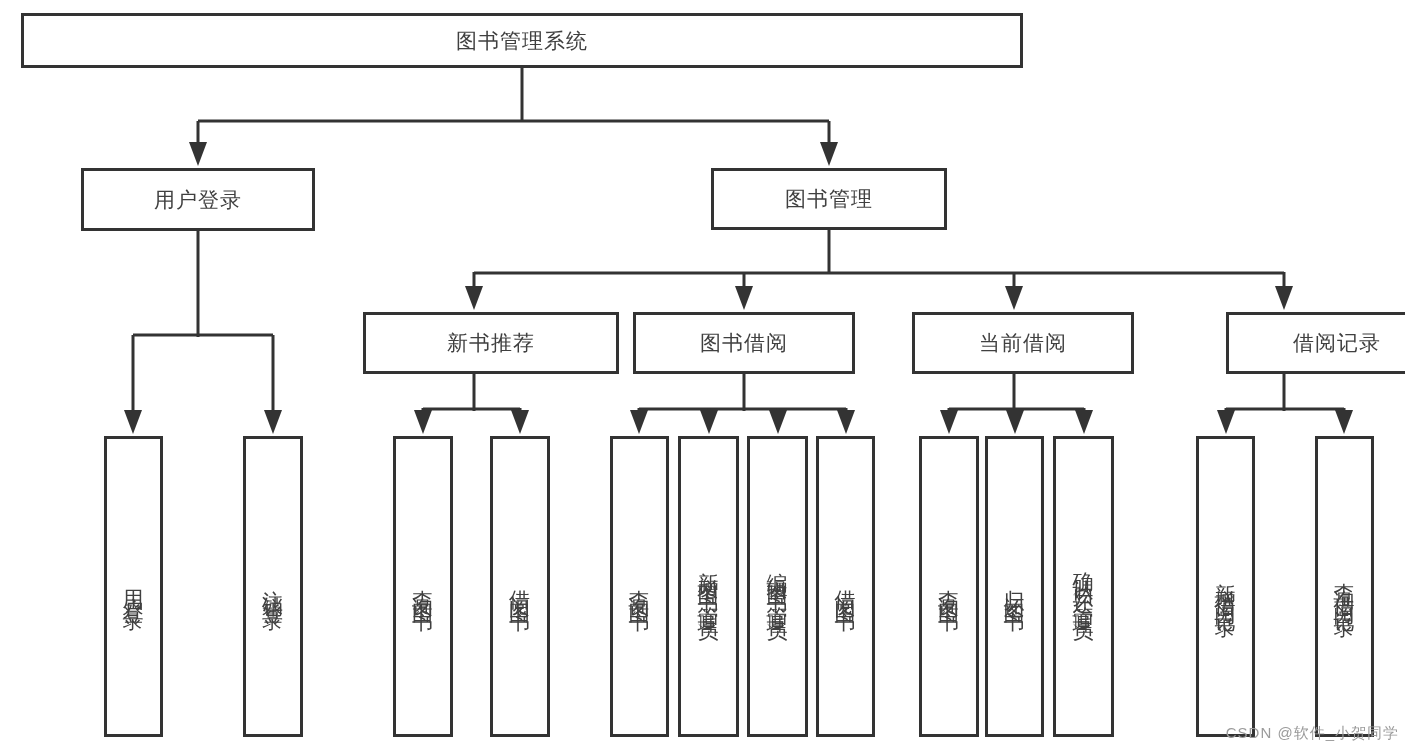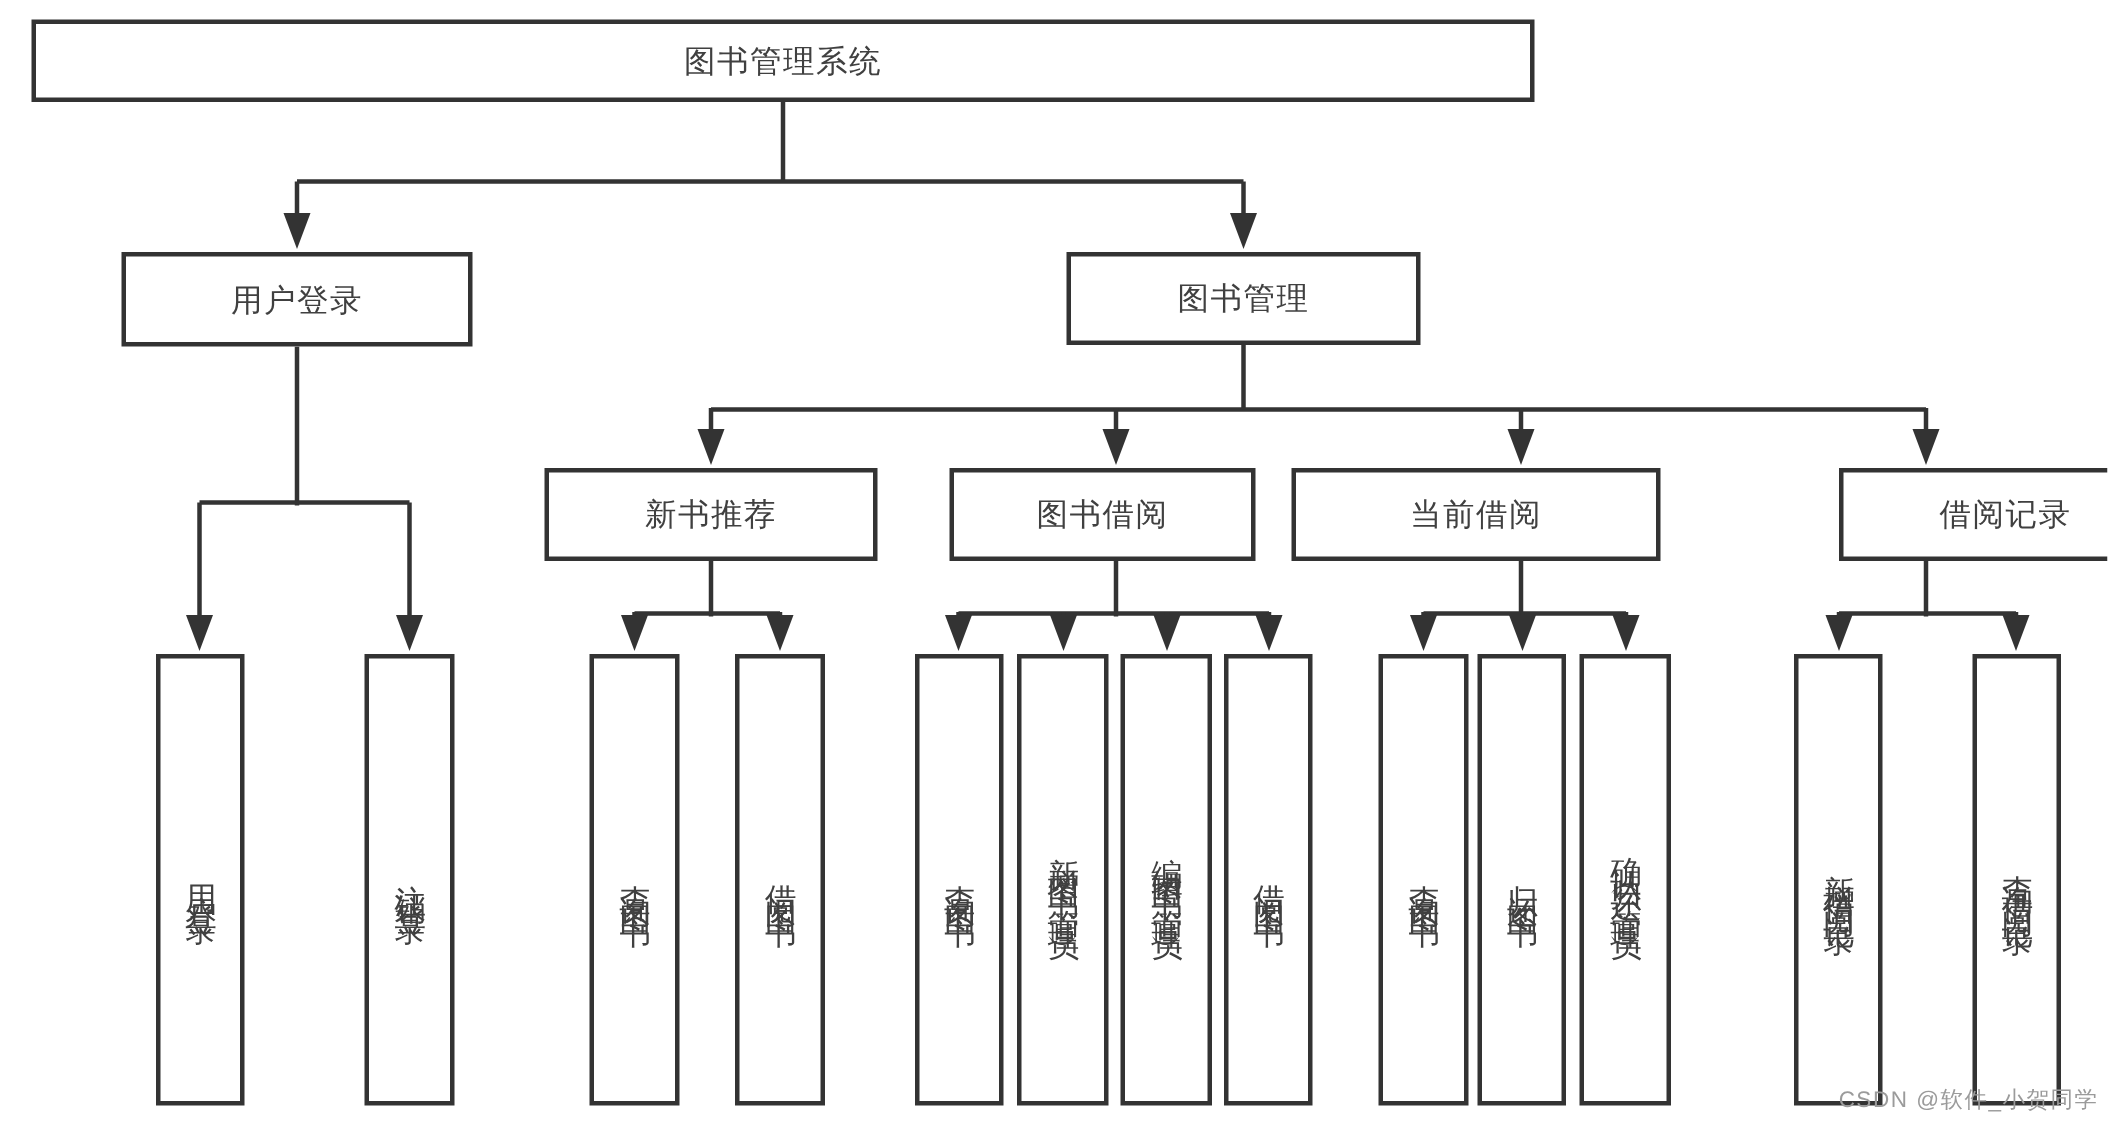--- a/index.html
+++ b/index.html
@@ -103,27 +103,27 @@
   <div id="nodes">
       <div class="node" style="left: 21px; top: 13px; width: 1002px; height: 55px;">
         <span class="htext">图书管理系统</span>
       </div>
       <div class="node" style="left: 81px; top: 168px; width: 234px; height: 63px;">
         <span class="htext">用户登录</span>
       </div>
       <div class="node" style="left: 711px; top: 168px; width: 236px; height: 62px; text-align: center;">
         <span class="htext">图书管理</span>
       </div>
-      <div class="node" style="left: 363px; top: 312px; width: 222px; height: 62px;">
+      <div class="node" style="left: 363px; top: 312px; width: 256px; height: 62px;">
         <span class="htext">新书推荐</span>
       </div>
-      <div class="node" style="left: 633px; top: 312px; width: 204px; height: 62px;">
+      <div class="node" style="left: 633px; top: 312px; width: 222px; height: 62px;">
         <span class="htext">图书借阅</span>
       </div>
-      <div class="node" style="left: 861px; top: 312px; width: 246px; height: 62px;">
+      <div class="node" style="left: 912px; top: 312px; width: 222px; height: 62px;">
         <span class="htext">当前借阅</span>
       </div>
       <div class="node" style="left: 1226px; top: 312px; width: 222px; height: 62px;">
         <span class="htext">借阅记录</span>
       </div>
       <div class="node vertical" style="left: 104px; top: 436px; width: 59px; height: 301px;">
         <span class="vtext">用户登录</span>
       </div>
       <div class="node vertical" style="left: 243px; top: 436px; width: 60px; height: 301px;">
         <span class="vtext">注销登录</span>

